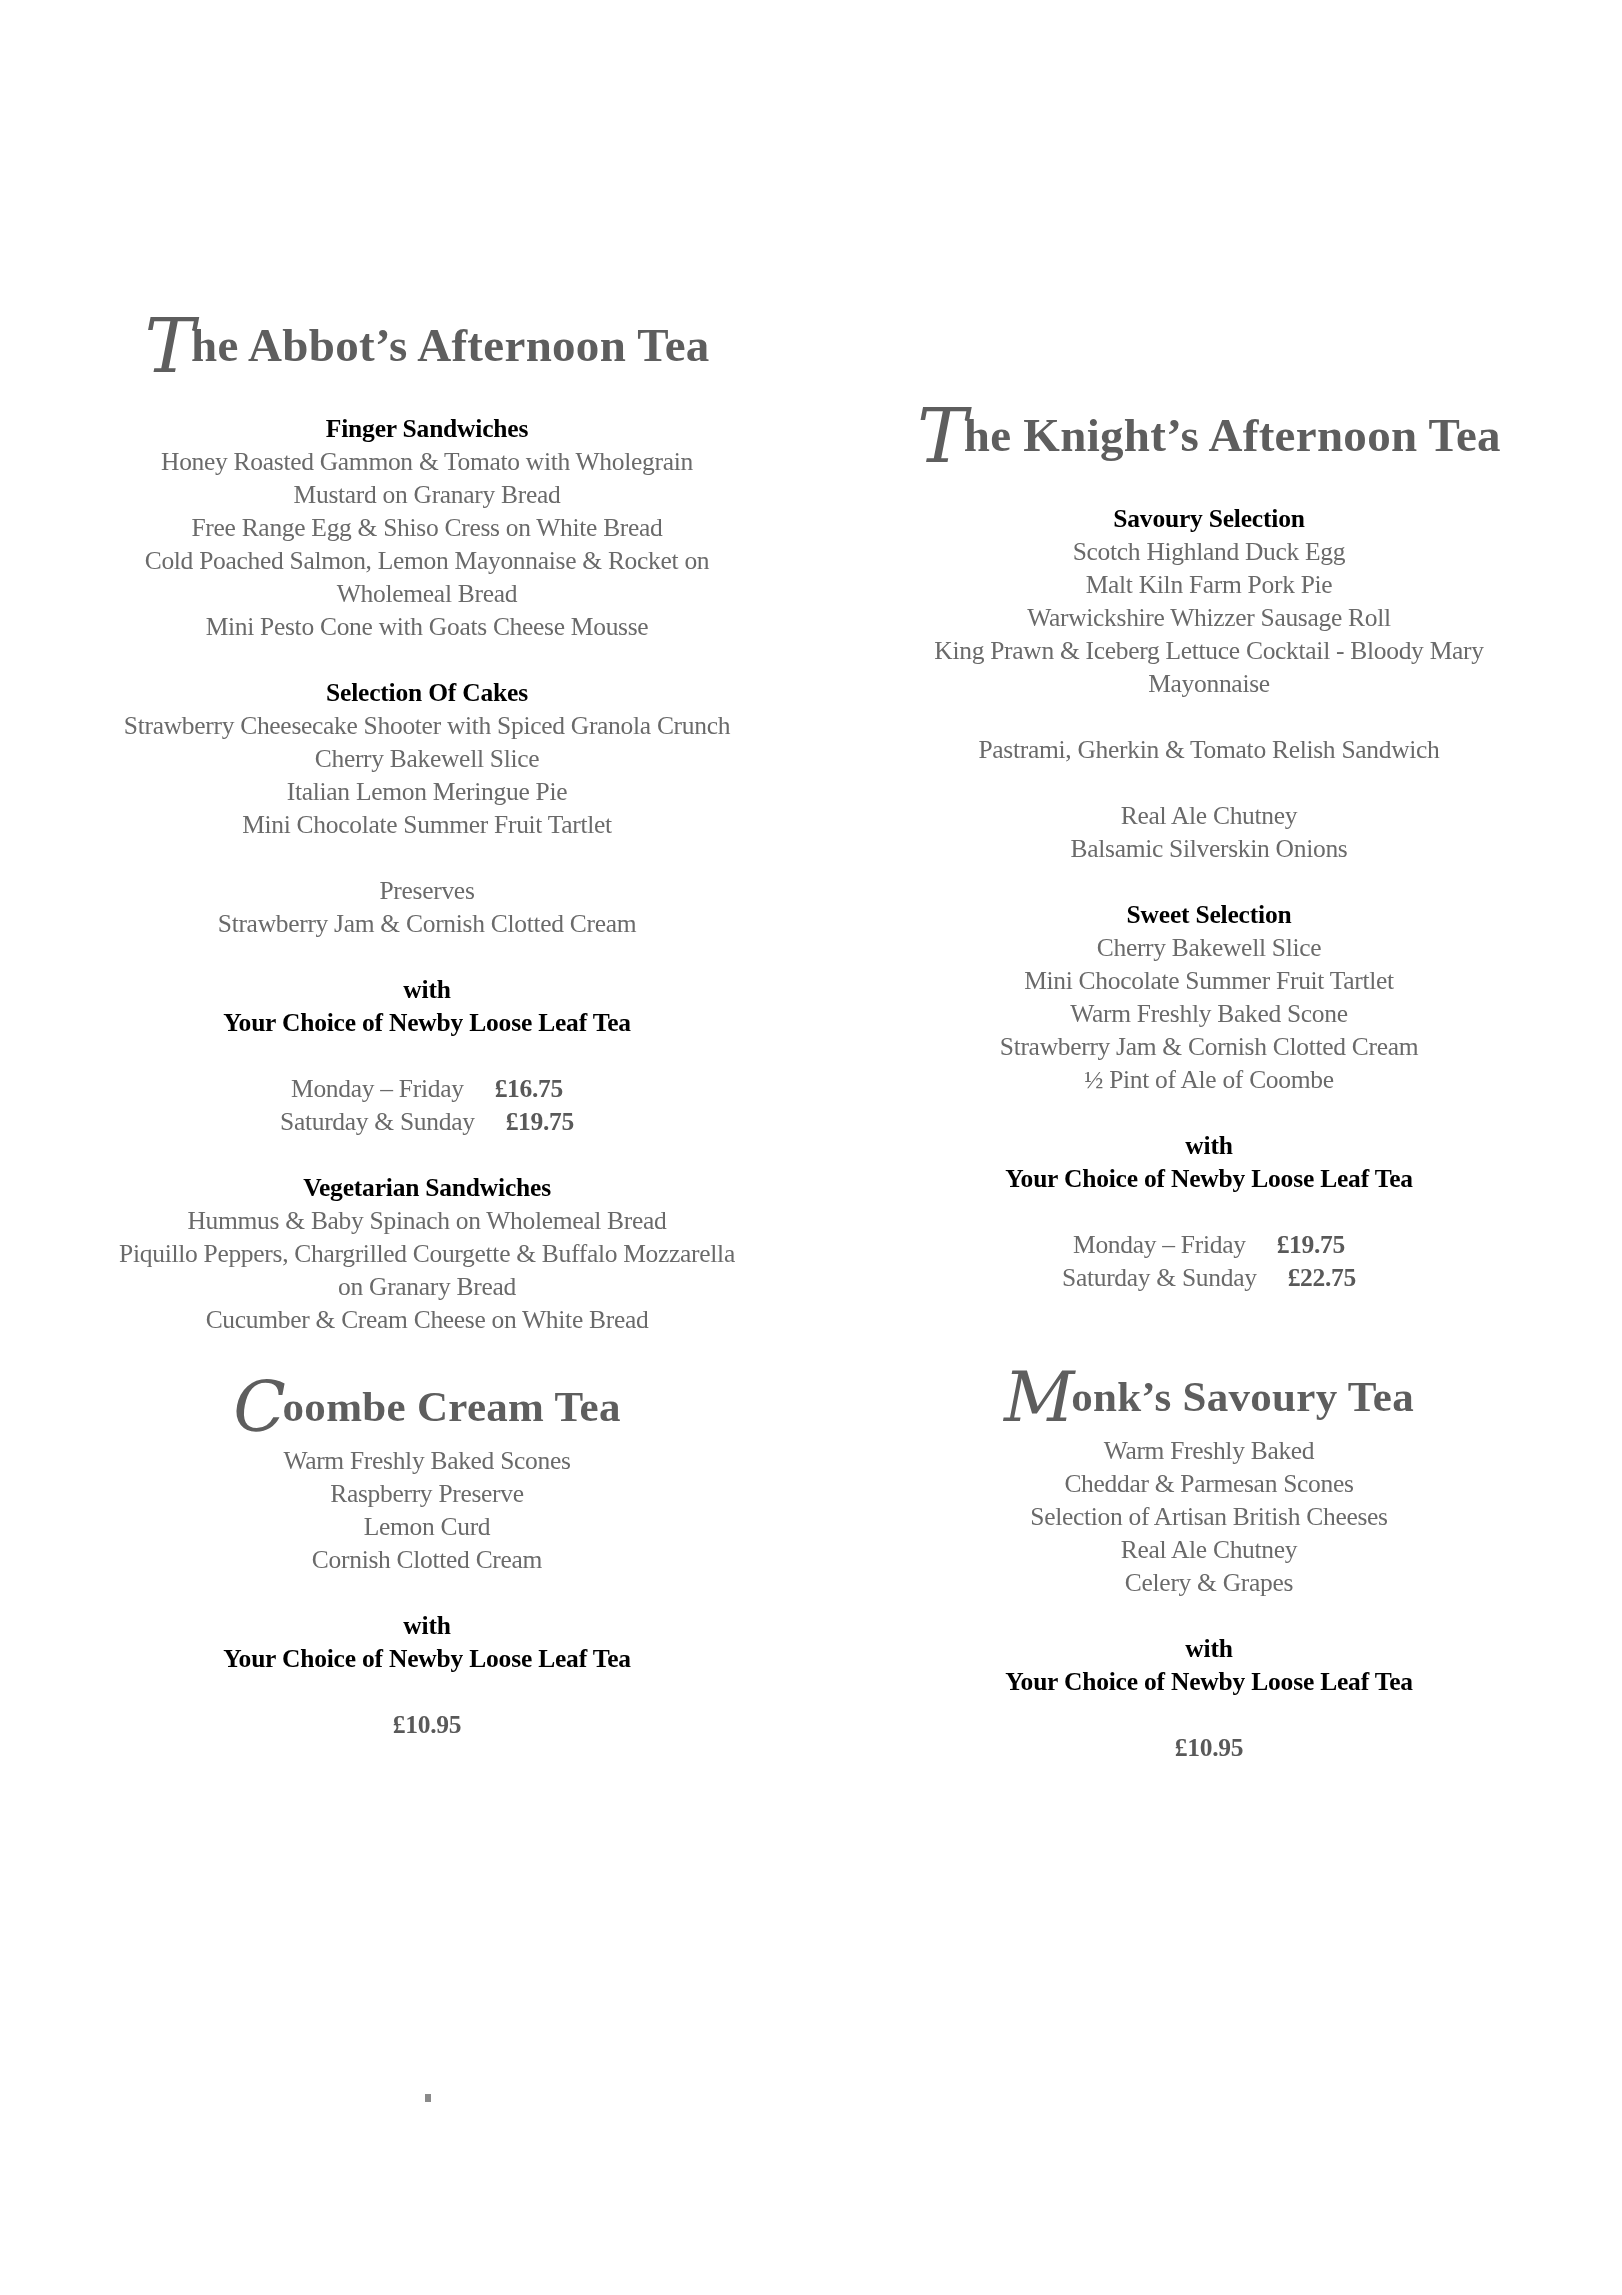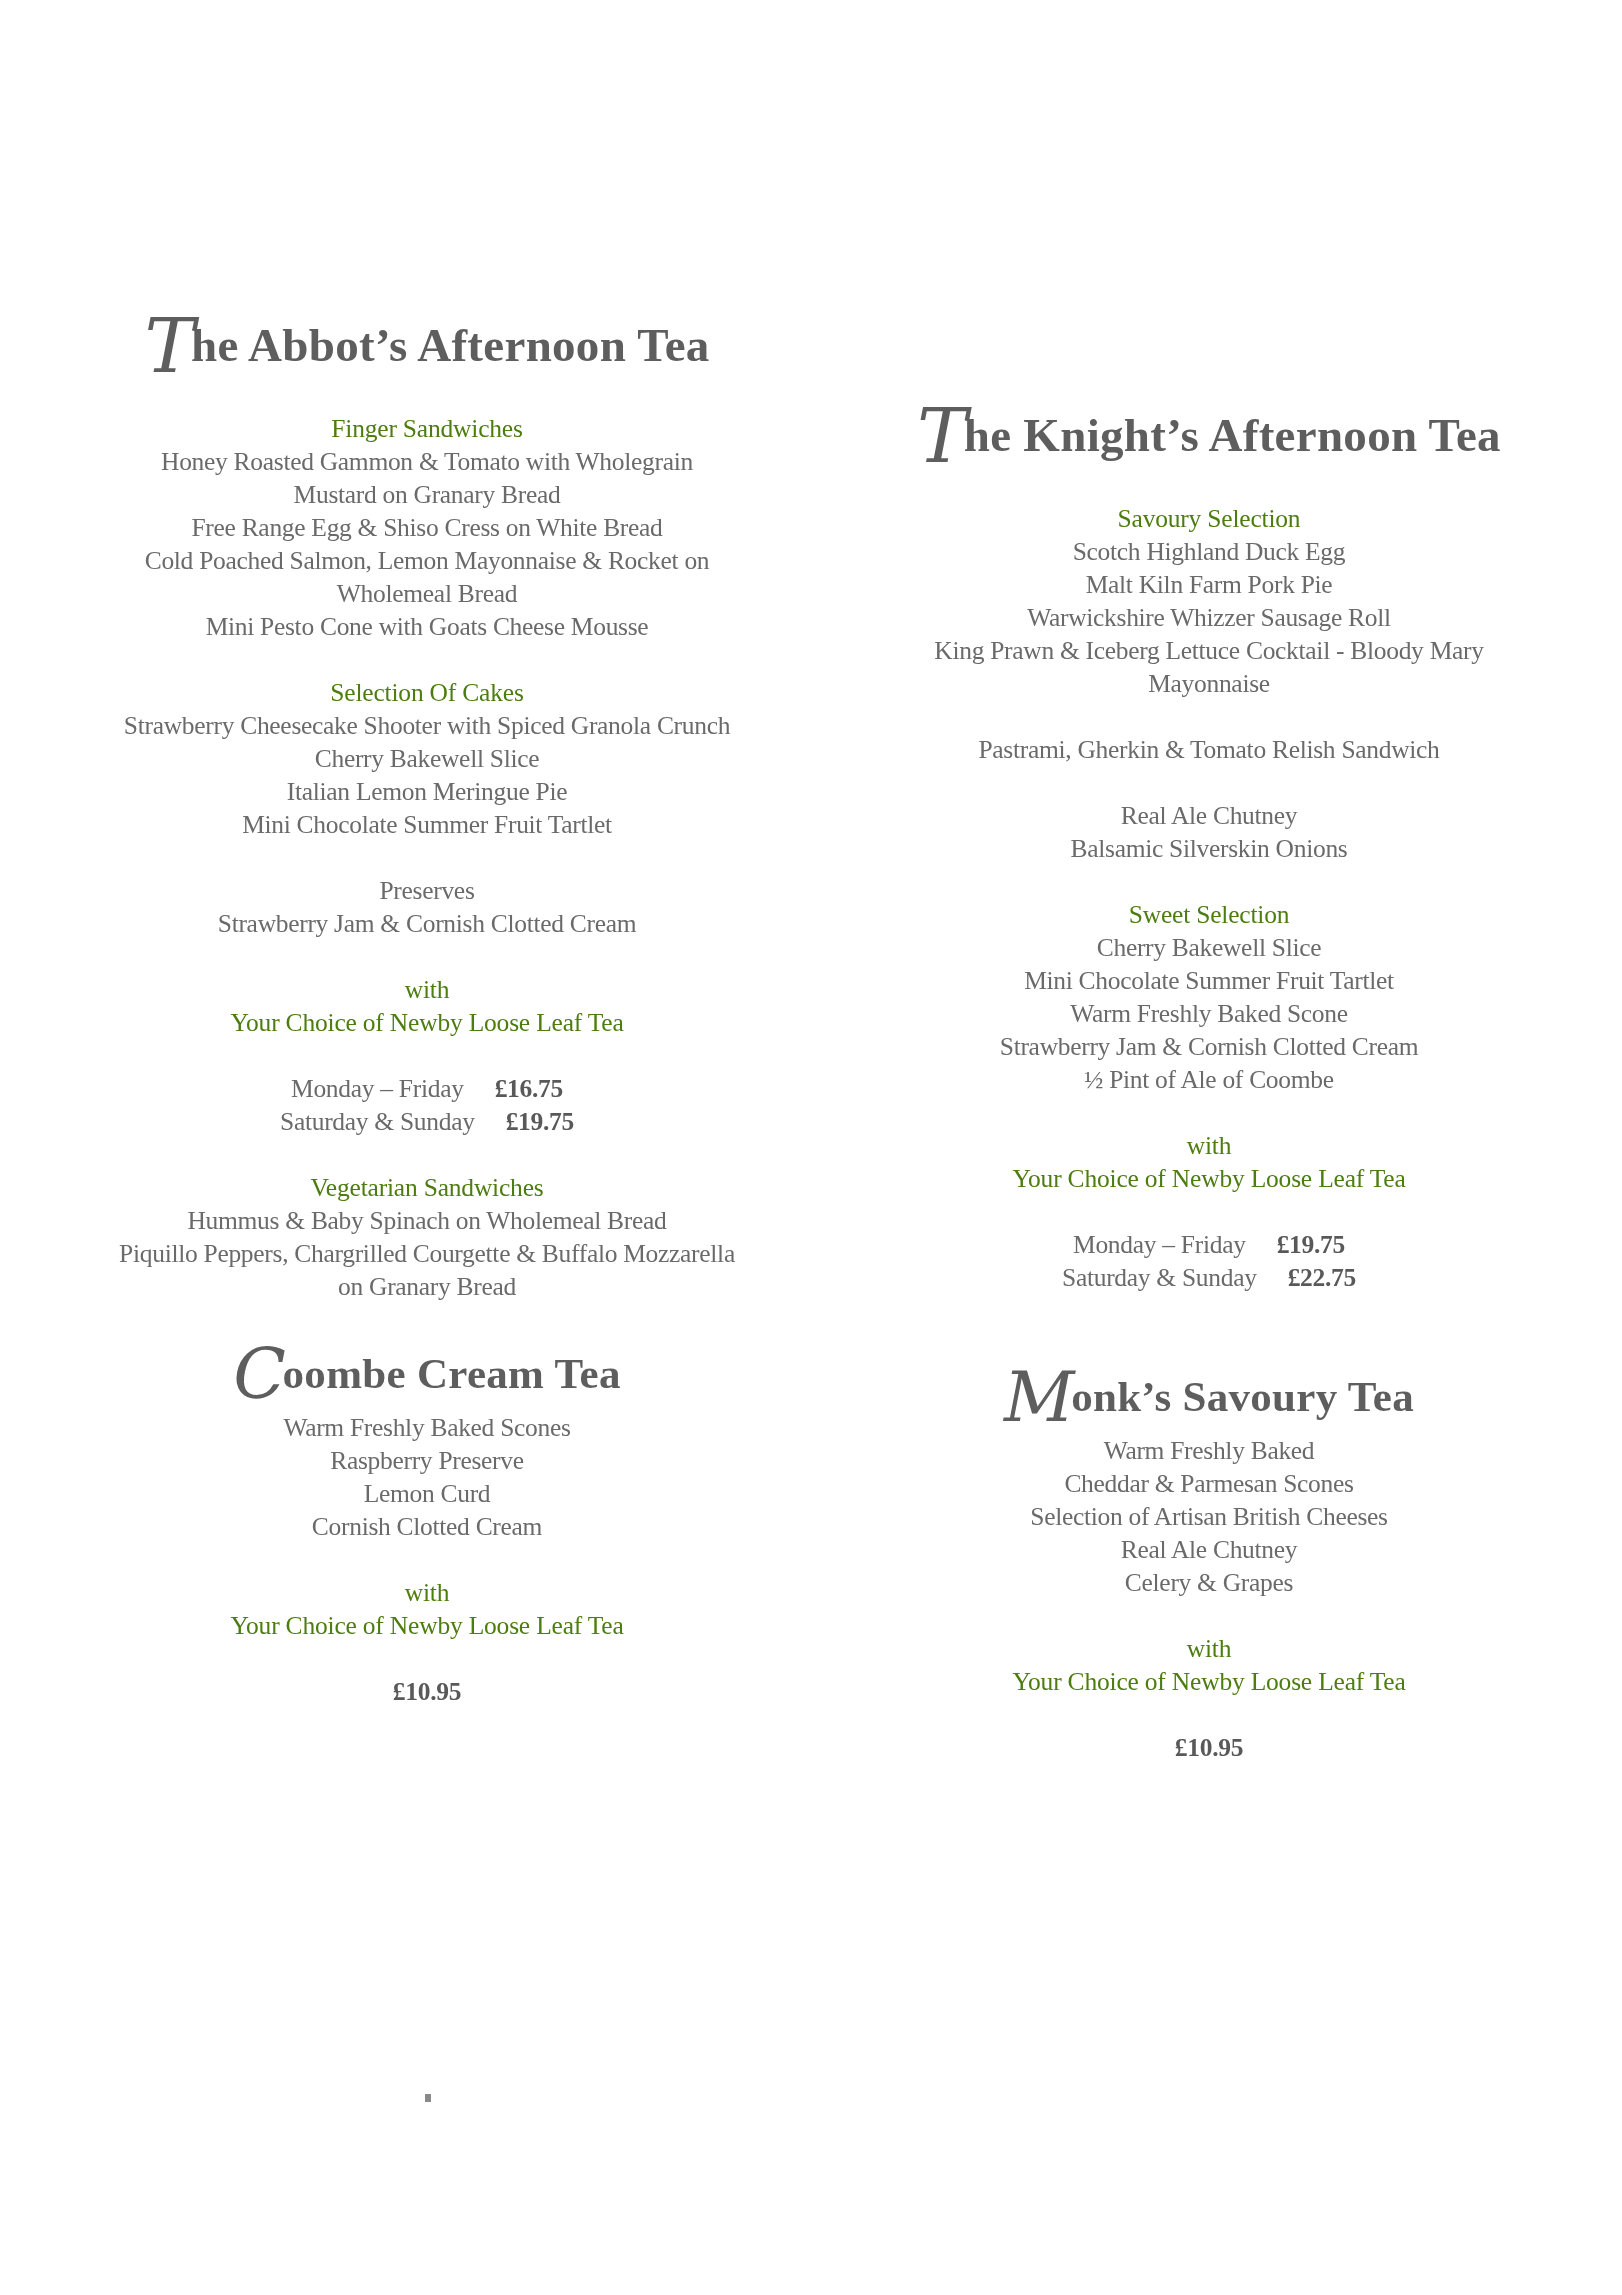--- a/index.html
+++ b/index.html
@@ -19,22 +19,22 @@
   .column-right{left:872px;top:386px;width:674px;}
   .line{
     height:33px;
     line-height:33px;
     white-space:nowrap;
     font-size:25.5px;
     letter-spacing:-0.3px;
     color:#6a6a6a;
   }
   .heading{
-    font-weight:400;
-    color:#4d7c0f;
+    font-weight:700;
+    color:#000000;
     letter-spacing:-0.2px;
   }
   .title{
     font-weight:700;
     color:#5e5e5e;
     white-space:nowrap;
     letter-spacing:0;
   }
   .title.t1{height:116px;line-height:98px;font-size:47px;}
   .title.t2{height:75px;line-height:75px;font-size:43px;}
@@ -87,20 +87,21 @@
       <div class="line heading">with</div>
       <div class="line heading">Your Choice of Newby Loose Leaf Tea</div>
       <div class="spacer" style="height: 33px;"></div>
       <div class="line price-row"><span class="plabel">Monday – Friday</span><span class="pval">£16.75</span></div>
       <div class="line price-row"><span class="plabel">Saturday &amp; Sunday</span><span class="pval">£19.75</span></div>
       <div class="spacer" style="height: 33px;"></div>
       <div class="line heading">Vegetarian Sandwiches</div>
       <div class="line body">Hummus &amp; Baby Spinach on Wholemeal Bread</div>
       <div class="line body">Piquillo Peppers, Chargrilled Courgette &amp; Buffalo Mozzarella</div>
       <div class="line body">on Granary Bread</div>
+      <div class="line body">Cucumber &amp; Cream Cheese on White Bread</div>
       <div class="spacer" style="height: 33px;"></div>
       <div class="line title t2"><span class="swash">C</span><span class="trest">oombe Cream Tea</span></div>
       <div class="line body">Warm Freshly Baked Scones</div>
       <div class="line body">Raspberry Preserve</div>
       <div class="line body">Lemon Curd</div>
       <div class="line body">Cornish Clotted Cream</div>
       <div class="spacer" style="height: 33px;"></div>
       <div class="line heading">with</div>
       <div class="line heading">Your Choice of Newby Loose Leaf Tea</div>
       <div class="spacer" style="height: 33px;"></div>

